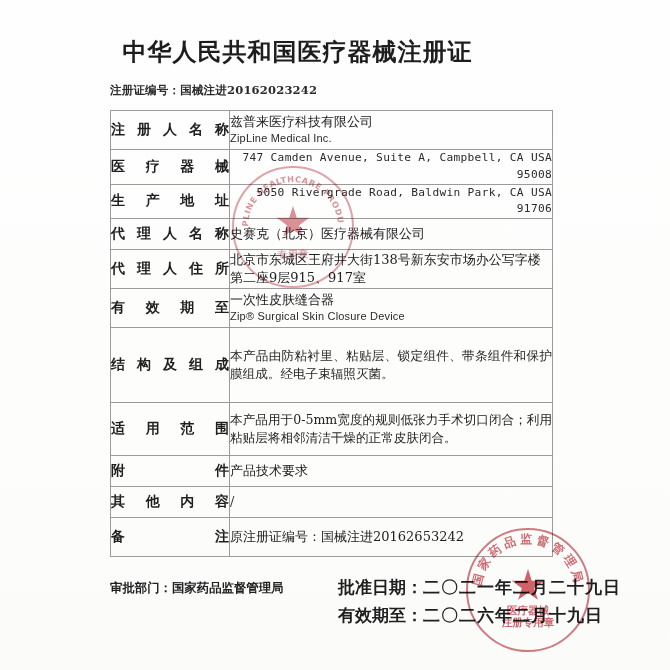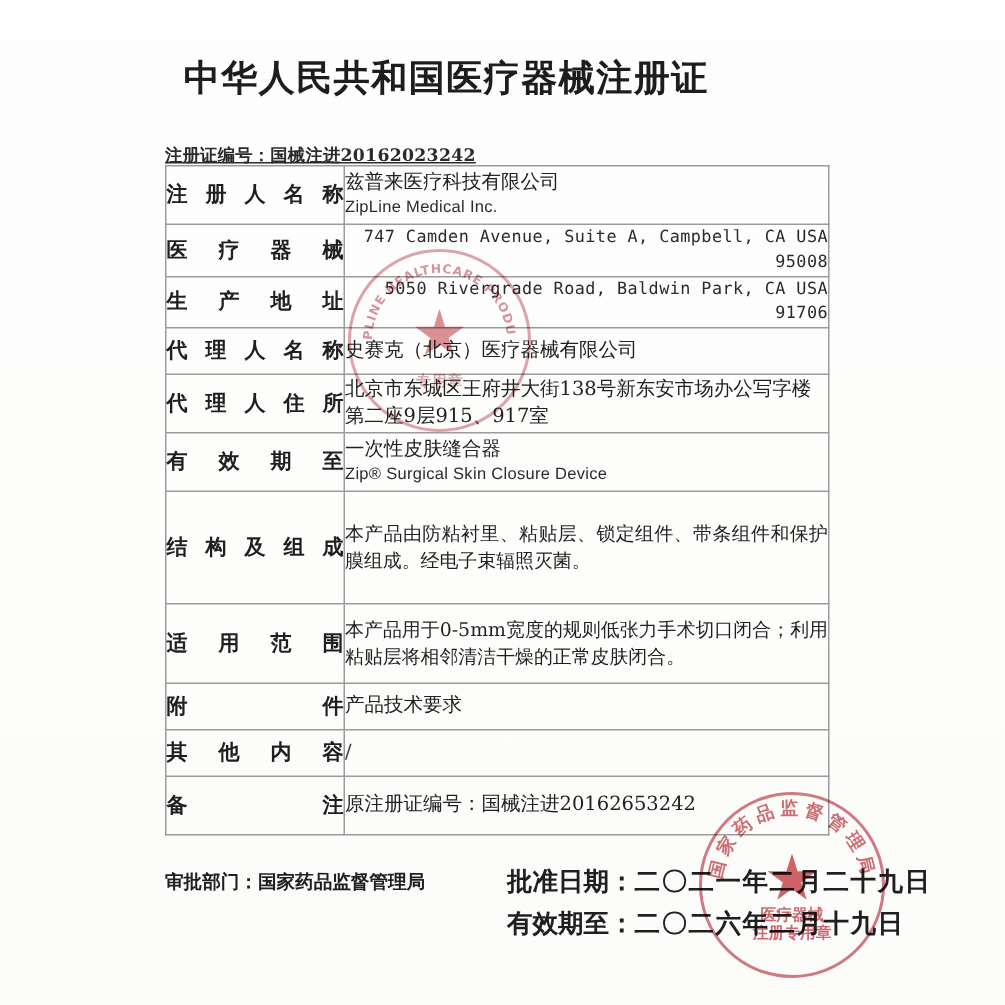--- a/index.html
+++ b/index.html
@@ -32,29 +32,28 @@
     font-family: "DejaVu Serif", "Liberation Serif", serif;
     font-size: 24px;
     font-weight: 700;
     letter-spacing: 1px;
     color: #1d1d1d;
   }
 
   
   .reg-no {
     position: absolute;
-    top: 96px;
+    top: 83px;
     left: 110px;
     font-family: "DejaVu Serif", "Liberation Serif", serif;
     font-size: 11.5px;
     font-weight: 700;
     color: #2b2b2b;
     letter-spacing: 0.2px;
     white-space: nowrap;
-    text-decoration: underline;
   }
 
   
   .cert-table {
     position: absolute;
     top: 110px;
     left: 110px;
     width: 443px;
     border-collapse: collapse;
     table-layout: fixed;

